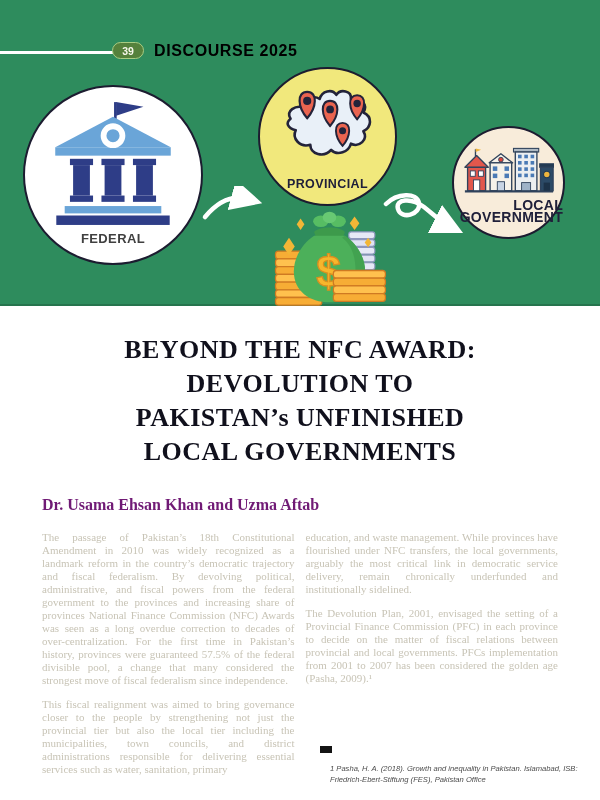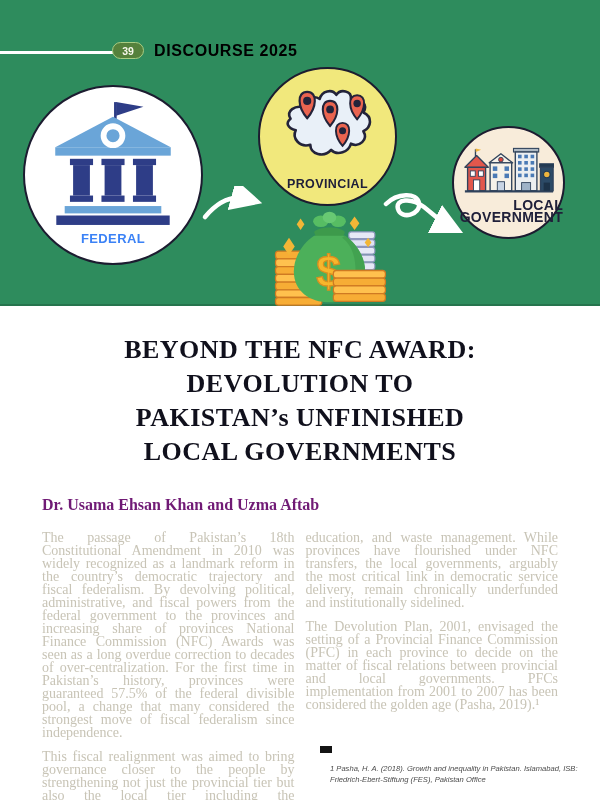--- a/index.html
+++ b/index.html
@@ -26,21 +26,21 @@
     position:absolute; top:42px; left:154px; color:#000000;
     font-size:16px; font-weight:bold; letter-spacing:0.6px;
   }
   
   .node { position:absolute; border-radius:50%; display:flex; flex-direction:column;
           align-items:center; }
   .node-federal {
     left:23px; top:85px; width:180px; height:180px; background:#ffffff;
     border:2px solid #1c1c30; justify-content:flex-start;
   }
-  .node-federal .node-label { margin-top:2px; font-size:13px; font-weight:bold; color:#3b82f6; letter-spacing:0.4px;}
+  .node-federal .node-label { margin-top:2px; font-size:13px; font-weight:bold; color:#404040; letter-spacing:0.4px;}
   .node-provincial {
     left:258px; top:67px; width:139px; height:139px; background:#f1e87c;
     border:2.5px solid #1c1c30;
   }
   .node-provincial .node-label { position:absolute; bottom:13px; width:100%; text-align:center;
     font-size:12.5px; font-weight:bold; color:#20203a; letter-spacing:0.4px;}
   .node-local {
     left:452px; top:126px; width:113px; height:113px; background:#f8ecda;
     border:2.5px solid #1c1c30;
   }
@@ -56,21 +56,21 @@
   .byline {
     position:absolute; top:496px; left:42px;
     font-family:"Liberation Serif", serif; font-weight:bold; font-size:16px; color:#701a75;
   }
   .columns {
     position:absolute; top:531px; left:42px; width:516px;
     display:flex; gap:11px;
   }
   .col { width:253px; }
   .body-p {
-    font-family:"Liberation Serif", serif; font-size:14px; line-height:13px;
+    font-family:"Liberation Serif", serif; font-size:11px; line-height:13px;
     color:#c8c4b6; text-align:justify; margin-bottom:11px;
   }
   .footnote-mark {
     position:absolute; left:320px; top:746px; width:12px; height:7px; background:#141414;
   }
   .footnote-text {
     position:absolute; left:330px; top:763px; width:252px;
     font-family:"Liberation Sans", sans-serif; font-size:7.6px; line-height:11px; color:#4c4c4c;font-style:italic;
   }
 </style>
@@ -269,20 +269,20 @@
 
   <div class="byline">Dr. Usama Ehsan Khan and Uzma Aftab</div>
 
   <div class="columns">
     <div class="col">
       <p class="body-p">The passage of Pakistan’s 18th Constitutional Amendment in 2010 was widely recognized as a landmark reform in the country’s democratic trajectory and fiscal federalism. By devolving political, administrative, and fiscal powers from the federal government to the provinces and increasing share of provinces National Finance Commission (NFC) Awards was seen as a long overdue correction to decades of over-centralization. For the first time in Pakistan’s history, provinces were guaranteed 57.5% of the federal divisible pool, a change that many considered the strongest move of fiscal federalism since independence.</p>
       <p class="body-p">This fiscal realignment was aimed to bring governance closer to the people by strengthening not just the provincial tier but also the local tier including the municipalities, town councils, and district administrations responsible for delivering essential services such as water, sanitation, primary</p>
     </div>
     <div class="col">
       <p class="body-p">education, and waste management. While provinces have flourished under NFC transfers, the local governments, arguably the most critical link in democratic service delivery, remain chronically underfunded and institutionally sidelined.</p>
-      <p class="body-p">The Devolution Plan, 2001, envisaged the setting of a Provincial Finance Commission (PFC) in each province to decide on the matter of fiscal relations between provincial and local governments. PFCs implementation from 2001 to 2007 has been considered the golden age (Pasha, 2019).¹</p>
+      <p class="body-p">The Devolution Plan, 2001, envisaged the setting of a Provincial Finance Commission (PFC) in each province to decide on the matter of fiscal relations between provincial and local governments. PFCs implementation from 2001 to 2007 has been considered the golden age (Pasha, 2009).¹</p>
     </div>
   </div>
 
   <div class="footnote-mark"></div>
   <div class="footnote-text">1 Pasha, H. A. (2018). Growth and inequality in Pakistan. Islamabad, ISB: Friedrich-Ebert-Stiftung (FES), Pakistan Office</div>
 
 </div>
 
 </body></html>

